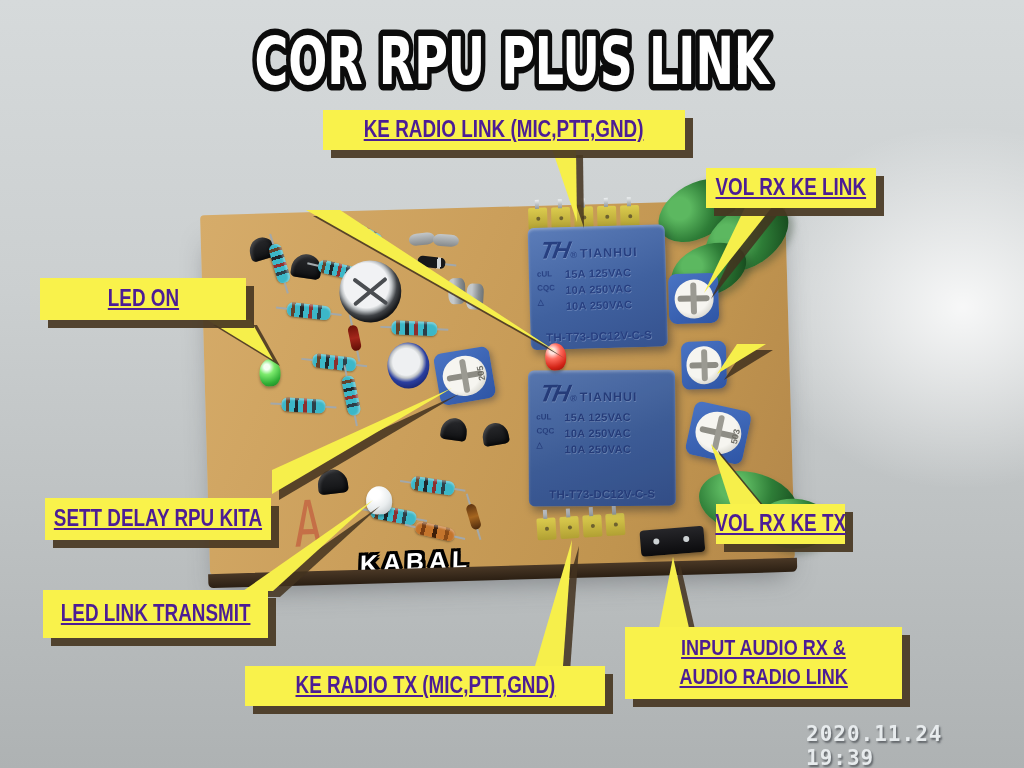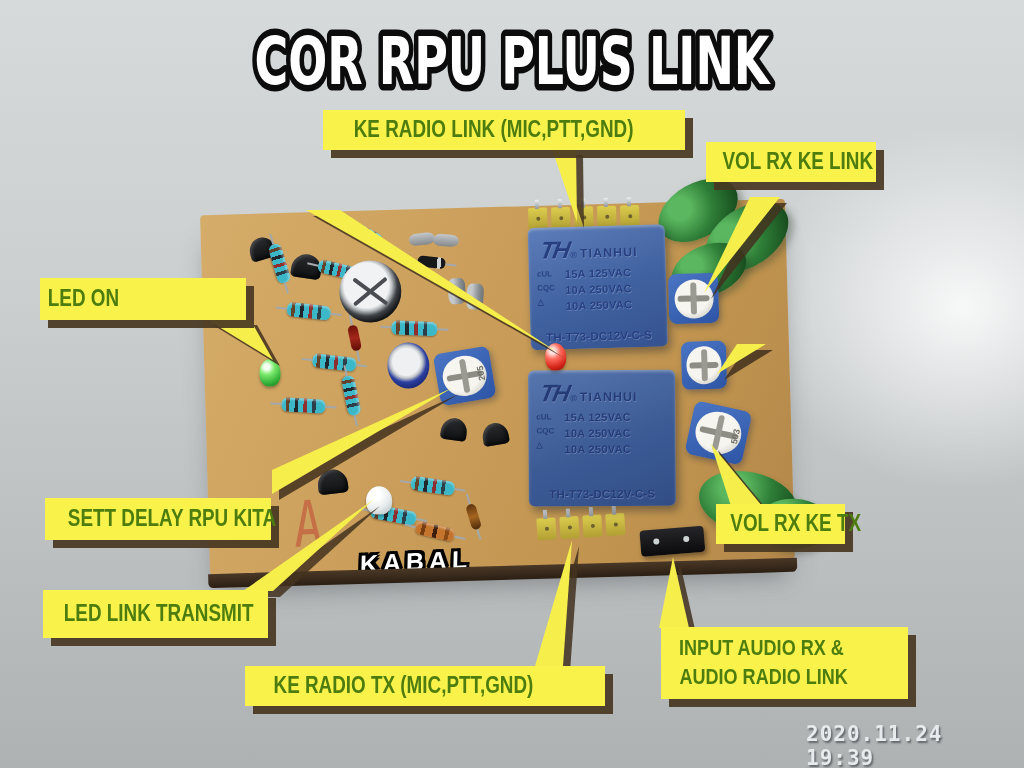--- a/index.html
+++ b/index.html
@@ -83,23 +83,23 @@
   .blackconn::before,.blackconn::after{content:"";position:absolute;top:9px;width:6px;height:6px;border-radius:50%;background:#cdd2d4;}
   .blackconn::before{left:13px;} .blackconn::after{left:43px;}
 
   .kabal{left:150px;top:338px;color:#fff;font-weight:900;font-size:25px;letter-spacing:5px;white-space:nowrap;
     transform:rotate(-1deg) skewX(-4deg);
     text-shadow:-3px -3px 0 #000,3px -3px 0 #000,-3px 3px 0 #000,3px 3px 0 #000,-3px 0 0 #000,3px 0 0 #000,0 -3px 0 #000,0 3px 0 #000;}
   .stamp{left:82px;top:278px;font-family:"DejaVu Sans Mono",monospace;font-size:58px;font-weight:400;
     color:rgba(190,62,48,.5);transform:scale(.8,1.1);}
 
   
-  .callout{position:absolute;z-index:6;background:#f9f24b;color:#4d7c0f;font-weight:700;font-size:23px;
-    display:flex;flex-direction:column;align-items:flex-start;justify-content:center;
-    box-shadow:8px 8px 0 rgba(72,55,34,.92);}
+  .callout{position:absolute;z-index:6;background:#f9f24b;color:#4c1d95;font-weight:700;font-size:23px;
+    display:flex;flex-direction:column;align-items:center;justify-content:center;
+    box-shadow:8px 8px 0 rgba(72,55,34,.92);text-decoration:underline;}
   .callout span{display:inline-block;transform:scaleX(.82);white-space:nowrap;line-height:1.3;}
   .pointers{position:absolute;left:0;top:0;z-index:5;pointer-events:none;}
 
   
   .title-svg{position:absolute;left:0;top:8px;z-index:7;}
   .watermark{position:absolute;left:806px;top:722px;z-index:7;font-family:"DejaVu Sans Mono",monospace;
     font-size:21px;font-weight:700;letter-spacing:1px;color:#e7ebed;
     text-shadow:1.5px 1.5px 2px rgba(88,92,96,.9);}
 </style>
 </head>
@@ -243,39 +243,39 @@
       <polygon points="731,506 762,506 711,444"></polygon>
       <polygon points="243,591 273,591 373,500"></polygon>
       <polygon points="535,666 563,666 572,540"></polygon>
       <polygon points="659,628 689,628 673,557"></polygon>
     </g>
   </svg>
 
   <div class="callout" style="left:323px;top:110px;width:362px;height:40px;">
       <span>KE RADIO LINK (MIC,PTT,GND)</span>
     </div>
-  <div class="callout" style="left:706px;top:142px;width:170px;height:40px;">
+  <div class="callout" style="left:706px;top:168px;width:170px;height:40px;">
       <span>VOL RX KE LINK</span>
     </div>
   <div class="callout" style="left:40px;top:278px;width:206px;height:42px;">
       <span>LED ON</span>
     </div>
   <div class="callout" style="left:45px;top:468px;width:226px;height:42px;margin-top:30px;">
       <span>SETT DELAY RPU KITA</span>
     </div>
   <div class="callout" style="left:716px;top:504px;width:129px;height:40px;">
       <span>VOL RX KE TX</span>
     </div>
   <div class="callout" style="left:43px;top:590px;width:225px;height:48px;">
       <span>LED LINK TRANSMIT</span>
     </div>
   <div class="callout" style="left:245px;top:666px;width:360px;height:40px;">
       <span>KE RADIO TX (MIC,PTT,GND)</span>
     </div>
-  <div class="callout" style="left:625px;top:627px;width:247px;height:72px;font-size:22px;margin-left:36px;">
+  <div class="callout" style="left:625px;top:627px;width:277px;height:72px;font-size:22px;">
     <span>INPUT AUDIO RX &amp;</span>
     <span>AUDIO RADIO LINK</span>
   </div>
 
   <svg class="title-svg" width="1024" height="104">
     <text x="512" y="76" text-anchor="middle" font-family="DejaVu Sans, sans-serif" font-size="66" font-weight="bold" fill="#ffffff" stroke="#0c0c0c" stroke-width="13" stroke-linejoin="round" paint-order="stroke" textLength="515" lengthAdjust="spacingAndGlyphs">COR RPU PLUS LINK</text>
   </svg>
 
   <div class="watermark">2020.11.24 19:39</div>
 </div>

